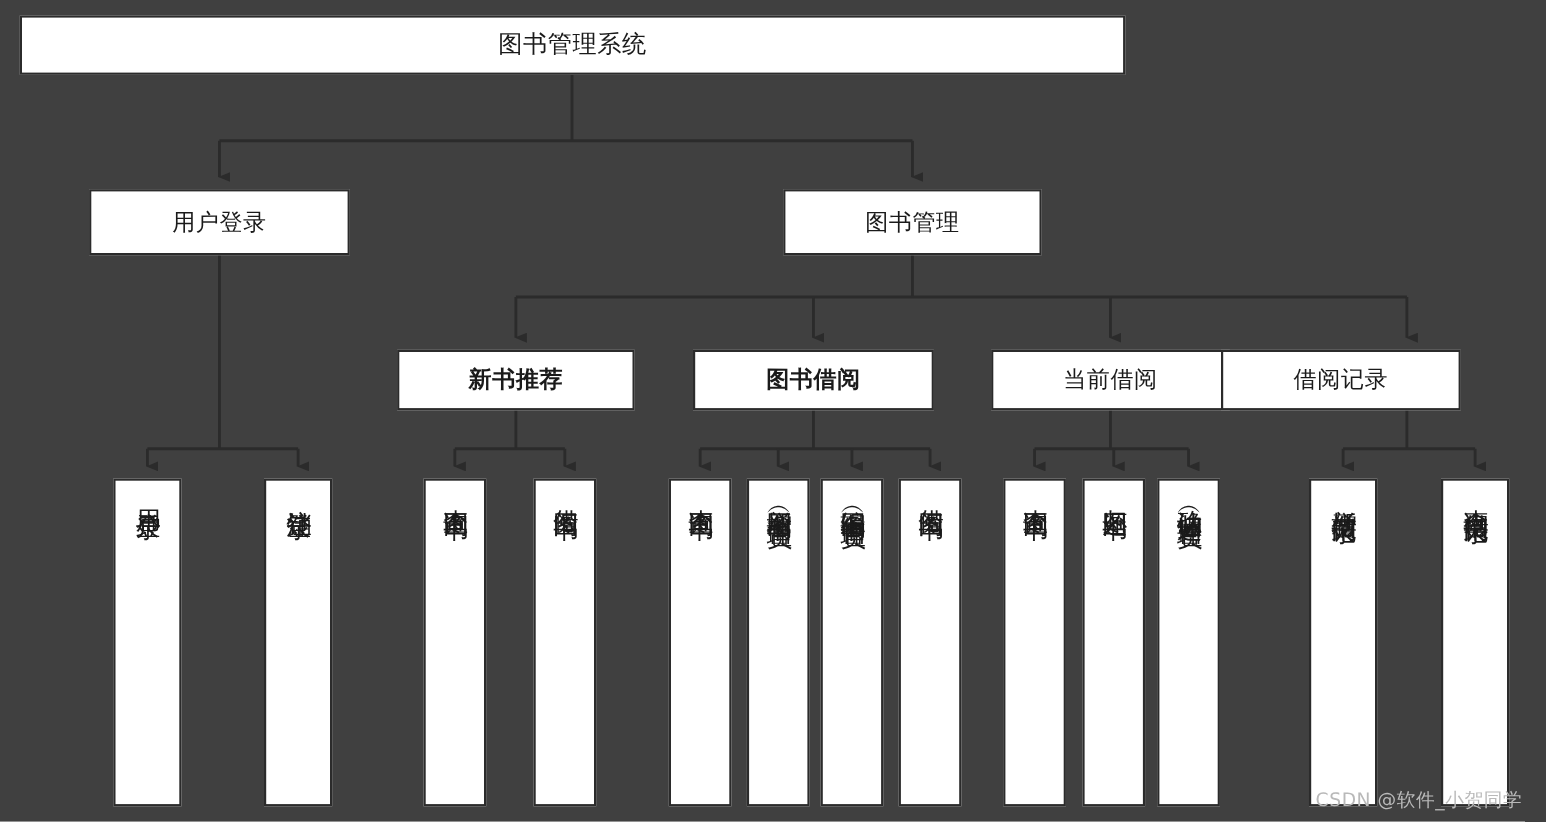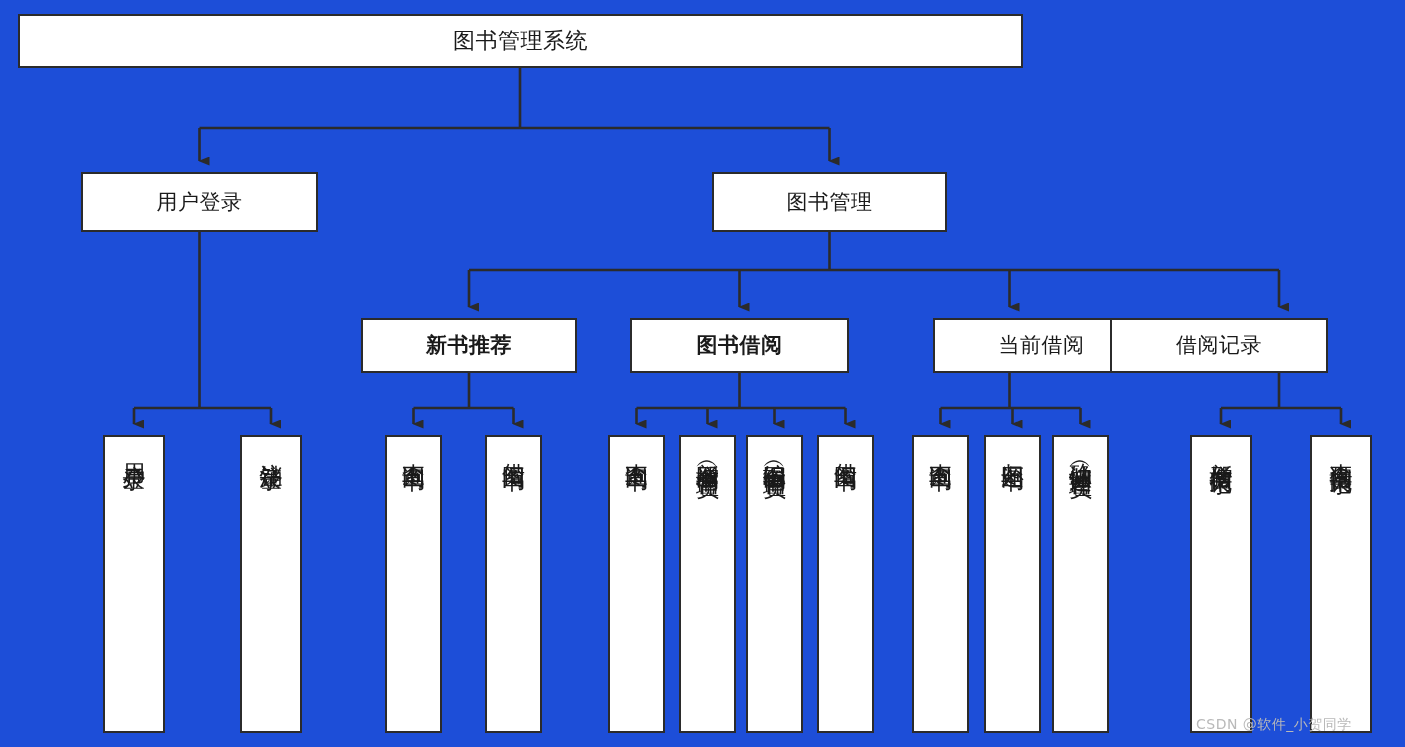--- a/index.html
+++ b/index.html
@@ -7,21 +7,21 @@
     padding: 0;
     background: #ffffff;
   }
   body {
     font-family: "DejaVu Sans", "Liberation Sans", sans-serif;
   }
   #stage {
     position: relative;
     width: 1405px;
     height: 747px;
-    background: #1d4ed8;
+    background: #404040;
     overflow: hidden;
   }
   #wires {
     position: absolute;
     left: 0;
     top: 0;
     width: 1405px;
     height: 747px;
   }
   .node {
@@ -53,21 +53,21 @@
     text-orientation: upright;
     font-size: 23px;
     line-height: 1.0;
     letter-spacing: 2px;
     margin: 0 auto;
   }
   .node.root .label { font-size: 22px; }
   .watermark {
     position: absolute;
     color: #b9b9b9;
-    font-size: 14px;
+    font-size: 17px;
     white-space: nowrap;
     letter-spacing: 0.5px;
   }
 </style>
 </head>
 <body>
 
 <div id="stage">
 
   <svg id="wires" viewBox="0 0 1405 747" xmlns="http://www.w3.org/2000/svg">
@@ -122,21 +122,21 @@
       </div>
       <div class="node horiz" style="left: 712px; top: 172px; width: 235px; height: 60px; border-color: rgb(43, 43, 43); background: rgb(255, 255, 255); color: rgb(26, 26, 26);">
         <span class="label">图书管理</span>
       </div>
       <div class="node horiz" style="left: 361px; top: 318px; width: 216px; height: 55px; border-color: rgb(43, 43, 43); background: rgb(255, 255, 255); color: rgb(26, 26, 26); font-weight: bold;">
         <span class="label">新书推荐</span>
       </div>
       <div class="node horiz" style="left: 630px; top: 318px; width: 219px; height: 55px; border-color: rgb(43, 43, 43); background: rgb(255, 255, 255); color: rgb(26, 26, 26); font-weight: bold;">
         <span class="label">图书借阅</span>
       </div>
-      <div class="node horiz" style="left: 901px; top: 318px; width: 217px; height: 55px; border-color: rgb(43, 43, 43); background: rgb(255, 255, 255); color: rgb(26, 26, 26); margin-left: 32px;">
+      <div class="node horiz" style="left: 901px; top: 318px; width: 217px; height: 55px; border-color: rgb(43, 43, 43); background: rgb(255, 255, 255); color: rgb(26, 26, 26);">
         <span class="label">当前借阅</span>
       </div>
       <div class="node horiz" style="left: 1110px; top: 318px; width: 218px; height: 55px; border-color: rgb(43, 43, 43); background: rgb(255, 255, 255); color: rgb(26, 26, 26);">
         <span class="label">借阅记录</span>
       </div>
       <div class="node vert" style="left: 103px; top: 435px; width: 62px; height: 298px; border-color: rgb(43, 43, 43); background: rgb(255, 255, 255); color: rgb(26, 26, 26);">
         <span class="label">用户登录</span>
       </div>
       <div class="node vert" style="left: 240px; top: 435px; width: 62px; height: 298px; border-color: rgb(43, 43, 43); background: rgb(255, 255, 255); color: rgb(26, 26, 26);">
         <span class="label">注销登录</span>

